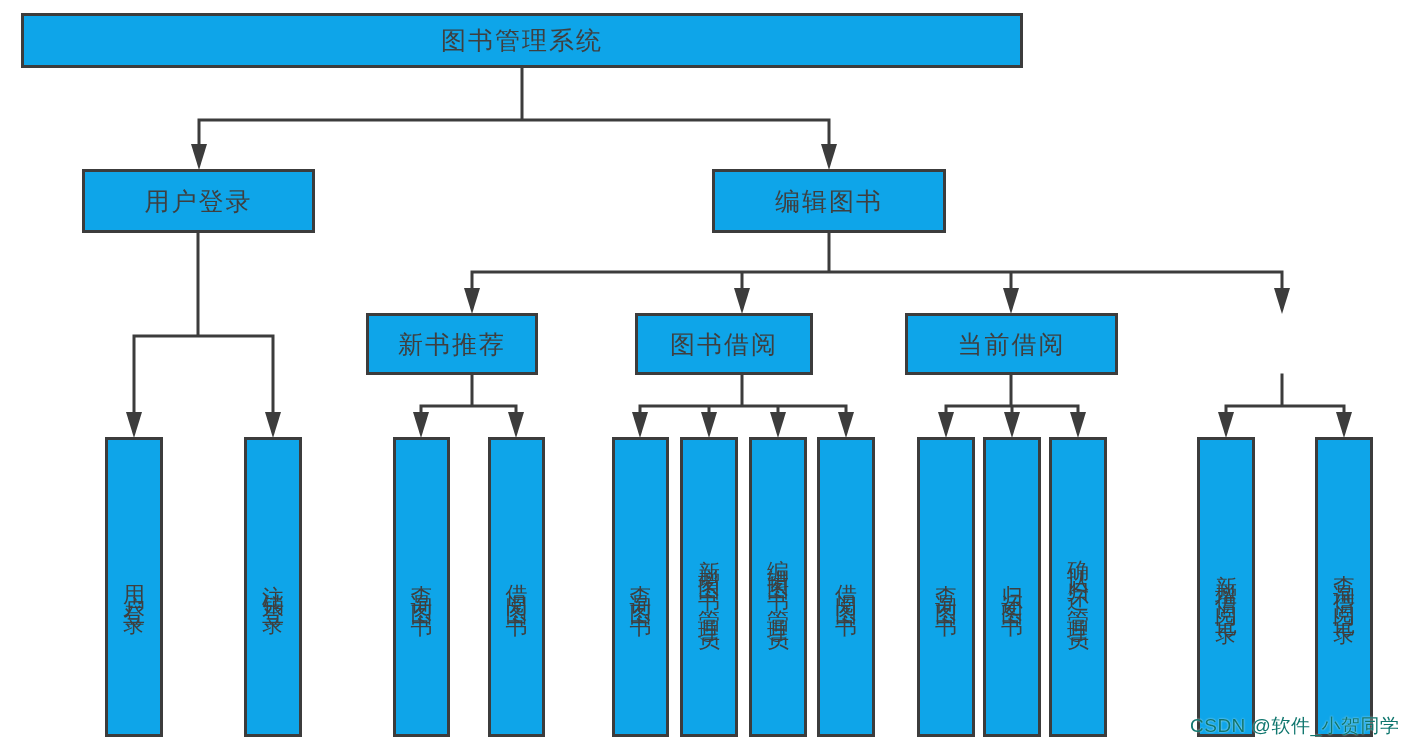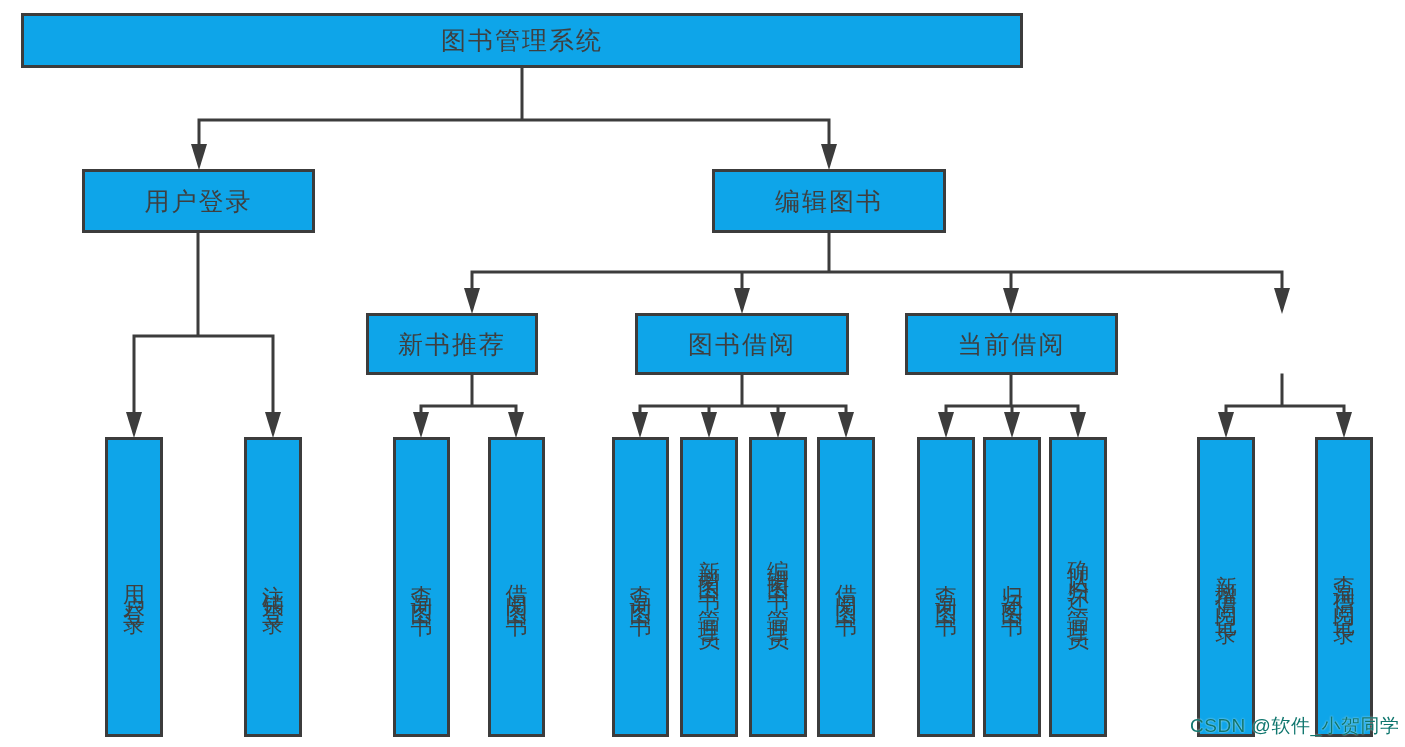--- a/index.html
+++ b/index.html
@@ -98,21 +98,21 @@
     <polygon class="arrow" points="1218,412 1234,412 1226,438"></polygon>
     <polygon class="arrow" points="1336,412 1352,412 1344,438"></polygon>
   </svg>
 
   <div class="box h-box" style="left:21px; top:13px; width:1002px; height:55px;">图书管理系统</div>
 
   <div class="box h-box" style="left:82px; top:169px; width:233px; height:64px;">用户登录</div>
   <div class="box h-box" style="left:712px; top:169px; width:234px; height:64px;">编辑图书</div>
 
   <div class="box h-box" style="left:366px; top:313px; width:172px; height:62px;">新书推荐</div>
-  <div class="box h-box" style="left:635px; top:313px; width:214px; height:62px;">图书借阅</div>
+  <div class="box h-box" style="left:635px; top:313px; width:178px; height:62px;">图书借阅</div>
   <div class="box h-box" style="left:905px; top:313px; width:213px; height:62px;">当前借阅</div>
 
   <div class="box leaf" style="left:105px; top:437px; width:58px; height:300px;">用户登录</div>
   <div class="box leaf" style="left:244px; top:437px; width:58px; height:300px;">注销登录</div>
 
   <div class="box leaf" style="left:393px; top:437px; width:57px; height:300px;">查询图书</div>
   <div class="box leaf" style="left:488px; top:437px; width:57px; height:300px;">借阅图书</div>
 
   <div class="box leaf" style="left:612px; top:437px; width:57px; height:300px;">查询图书</div>
   <div class="box leaf" style="left:680px; top:437px; width:58px; height:300px;">新增图书（管理员）</div>

